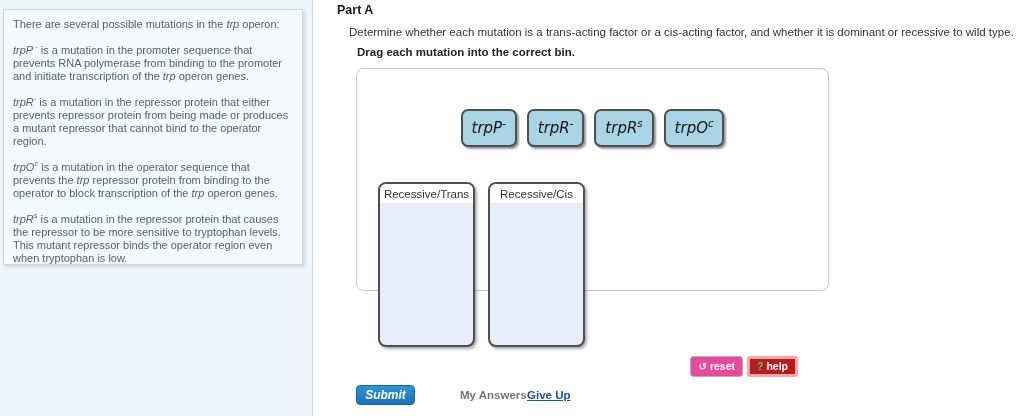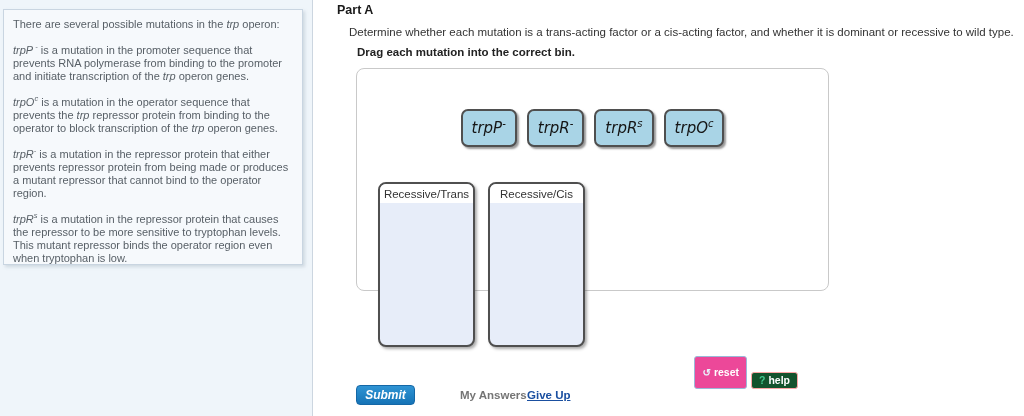--- a/index.html
+++ b/index.html
@@ -35,42 +35,42 @@
   .bins-row{position:absolute;left:21px;top:113px;display:flex;gap:13px;}
   .bin{width:97px;height:165px;box-sizing:border-box;border:2px solid #4f4f4f;border-radius:8px;
        background:#e7edf9;box-shadow:2px 2px 3px rgba(70,70,70,.45);overflow:hidden;}
   .bin-label{background:#fff;text-align:center;font-size:11.5px;color:#333;padding:4px 1px 3px;}
 
   .dnd-actions{position:absolute;right:30px;top:287px;display:flex;gap:4px;}
   .mini-btn{border-radius:3px;font-size:10.5px;font-weight:bold;padding:1px 7px 2px;
             font-family:"Liberation Sans",sans-serif;cursor:pointer;}
   .reset-btn{background:#ec4899;border:1px solid #9ab8d8;color:#fff;}
   .reset-icon{color:#e9f2fb;margin-right:3px;font-size:10px;}
-  .help-btn{background:#14532d;border:1px solid #fca5a5;color:#fff;margin-top:16px;}
+  .help-btn{background:#b91c1c;border:3px solid #fca5a5;color:#fff;}
   .help-icon{color:#45c98f;margin-right:3px;}
 
   .submit-btn{position:absolute;left:43px;top:385px;width:59px;height:20px;
               background:linear-gradient(#2f94d4,#1573b6);border:1px solid #1467a6;border-radius:4px;
               color:#fff;font-weight:bold;font-size:12px;font-family:"Liberation Sans",sans-serif;
               cursor:pointer;padding:0;font-style:italic;}
   .my-answers{position:absolute;left:147px;top:389px;font-size:11.5px;font-weight:bold;color:#757575;}
   .give-up{position:absolute;left:214px;top:389px;font-size:11.5px;font-weight:bold;color:#1a4fa0;
            text-decoration:underline;cursor:pointer;}
 </style>
 </head>
 <body>
 
 <div class="page">
 
   <div class="left-col">
     <div class="intro-box">
       <p><span>There are several possible mutations in the </span><span class="it">trp</span><span> operon:</span></p>
       <p><span class="it">trpP</span><sup class="it"> -</sup><span> is a mutation in the promoter sequence that prevents RNA polymerase from binding to the promoter and initiate transcription of the </span><span class="it">trp</span><span> operon genes.</span></p>
+      <p><span class="it">trpR</span><sup class="it">-</sup><span> is a mutation in the repressor protein that either prevents repressor protein from being made or produces a mutant repressor that cannot bind to the operator region.</span></p>
       <p><span class="it">trpO</span><sup class="it">c</sup><span> is a mutation in the operator sequence that prevents the </span><span class="it">trp</span><span> repressor protein from binding to the operator to block transcription of the </span><span class="it">trp</span><span> operon genes.</span></p>
-      <p><span class="it">trpR</span><sup class="it">-</sup><span> is a mutation in the repressor protein that either prevents repressor protein from being made or produces a mutant repressor that cannot bind to the operator region.</span></p>
       <p><span class="it">trpR</span><sup class="it">s</sup><span> is a mutation in the repressor protein that causes the repressor to be more sensitive to tryptophan levels. This mutant repressor binds the operator region even when tryptophan is low.</span></p>
     </div>
   </div>
   <div class="divider"></div>
 
   <div class="content">
     <h2 class="part-a-title">Part A</h2>
     <p class="instruction">Determine whether each mutation is a trans-acting factor or a cis-acting factor, and whether it is dominant or recessive to wild type.</p>
     <p class="drag-prompt">Drag each mutation into the correct bin.</p>
 

